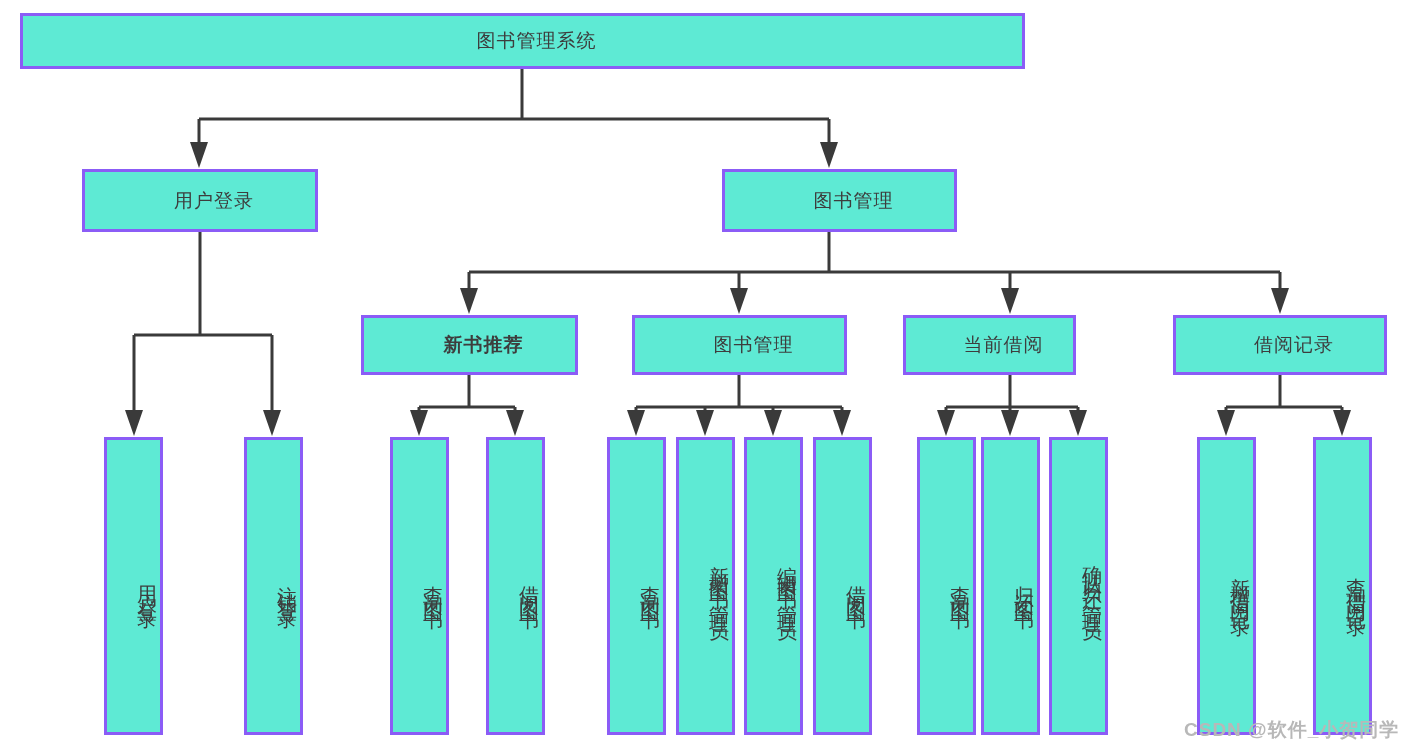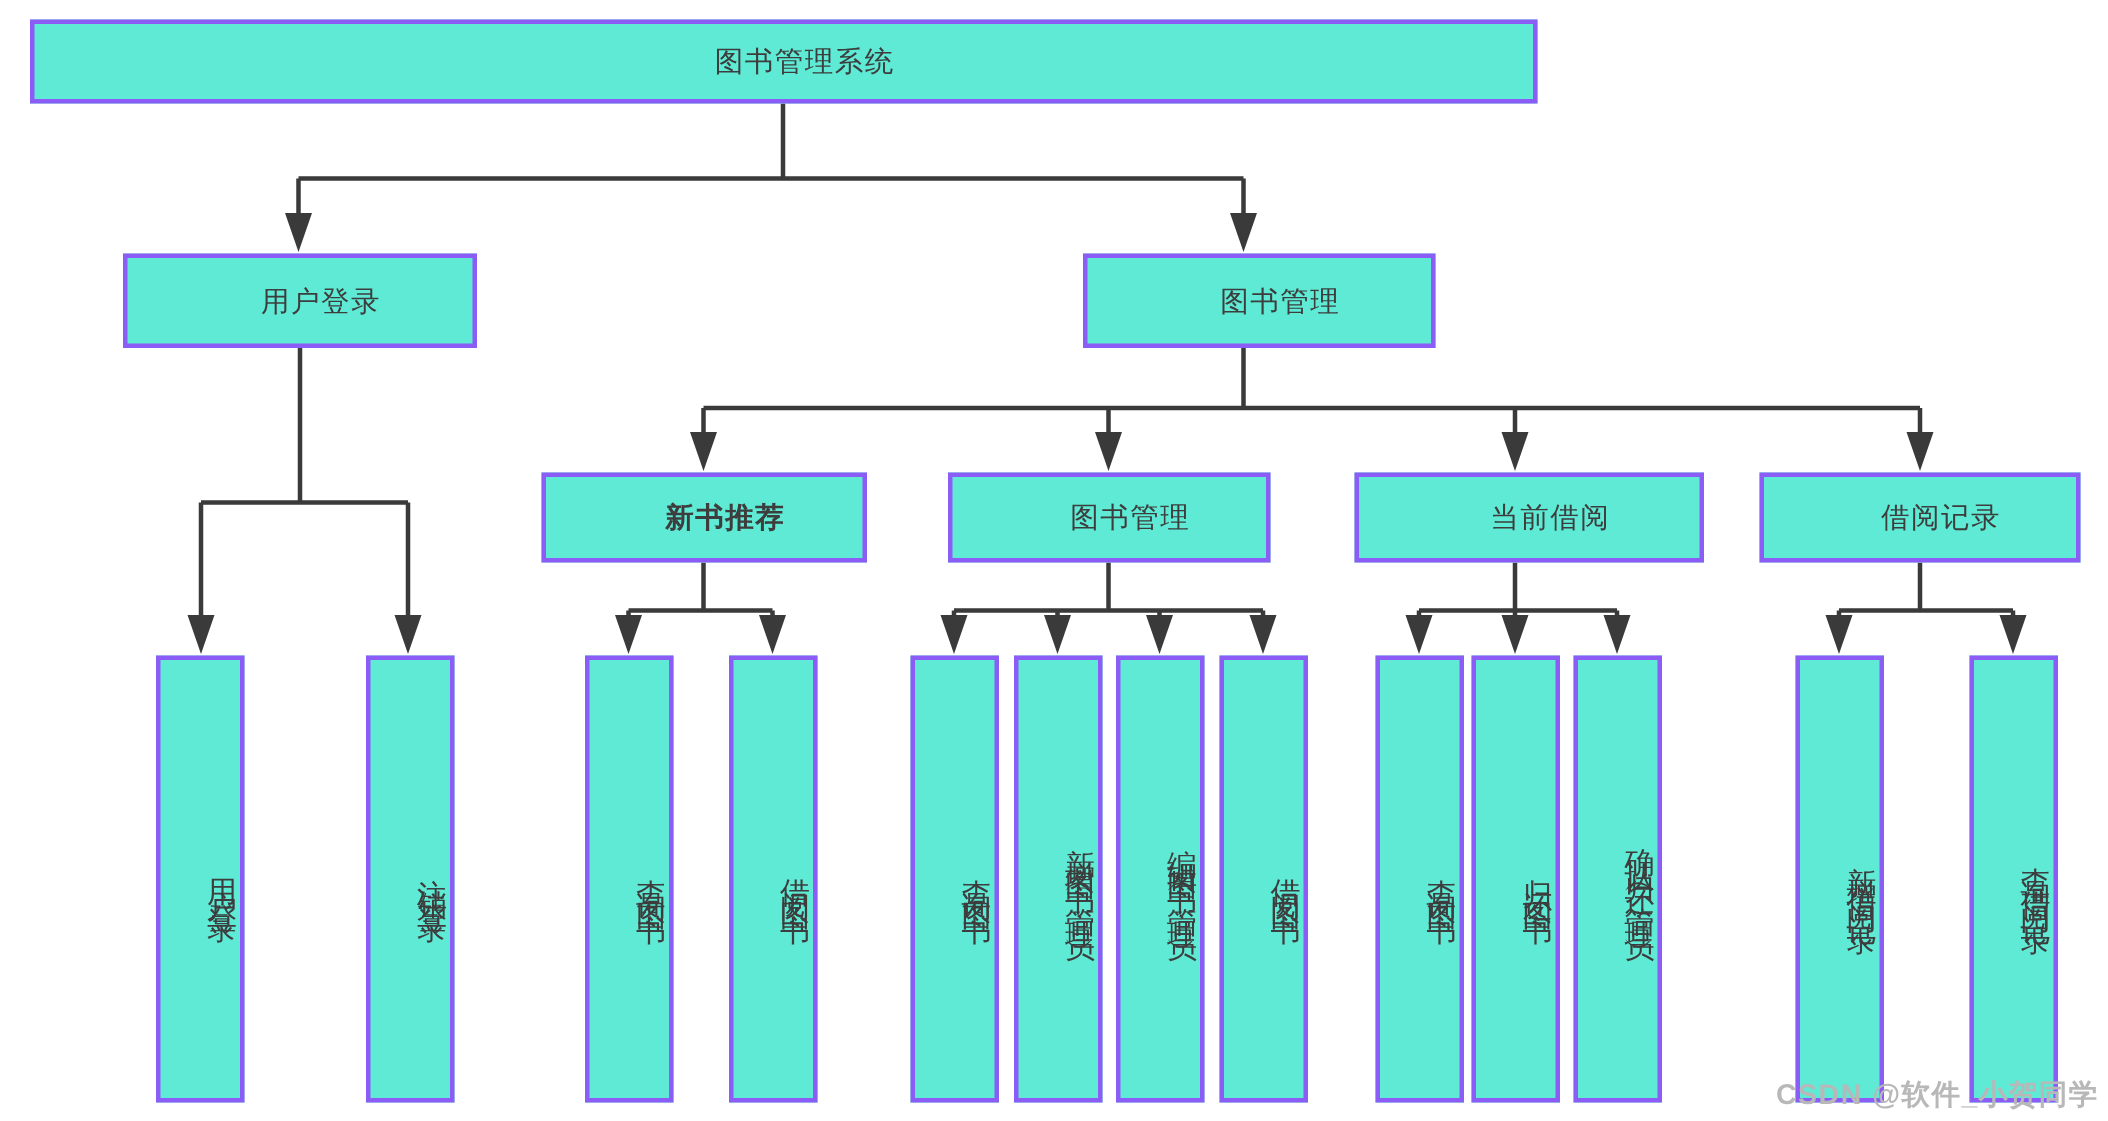--- a/index.html
+++ b/index.html
@@ -23,21 +23,21 @@
   .leaf .vtext{
     writing-mode:vertical-rl;text-orientation:mixed;
     letter-spacing:8px;line-height:1;white-space:nowrap;
   }
   
   .n-root{left:20px;top:13px;width:1005px;height:56px;}
   .n-user-login{left:82px;top:169px;width:236px;height:63px;}
   .n-book-mgmt{left:712px;top:169px;width:235px;height:63px;margin-left:10px;}
   .n-new-book-rec{left:361px;top:315px;width:217px;height:60px;font-weight:bold;}
   .n-book-borrow{left:632px;top:315px;width:215px;height:60px;}
-  .n-current-borrow{left:903px;top:315px;width:233px;height:60px;}
+  .n-current-borrow{left:903px;top:315px;width:173px;height:60px;}
   .n-borrow-record{left:1173px;top:315px;width:214px;height:60px;}
   .leaf{top:437px;width:59px;height:298px;}
   .l-user-login{left:104px;}
   .l-logout{left:244px;}
   .l-query-rec{left:390px;}
   .l-borrow-rec{left:486px;}
   .l-query-bb{left:607px;}
   .l-add-bb{left:676px;}
   .l-edit-bb{left:744px;}
   .l-borrow-bb{left:813px;}

